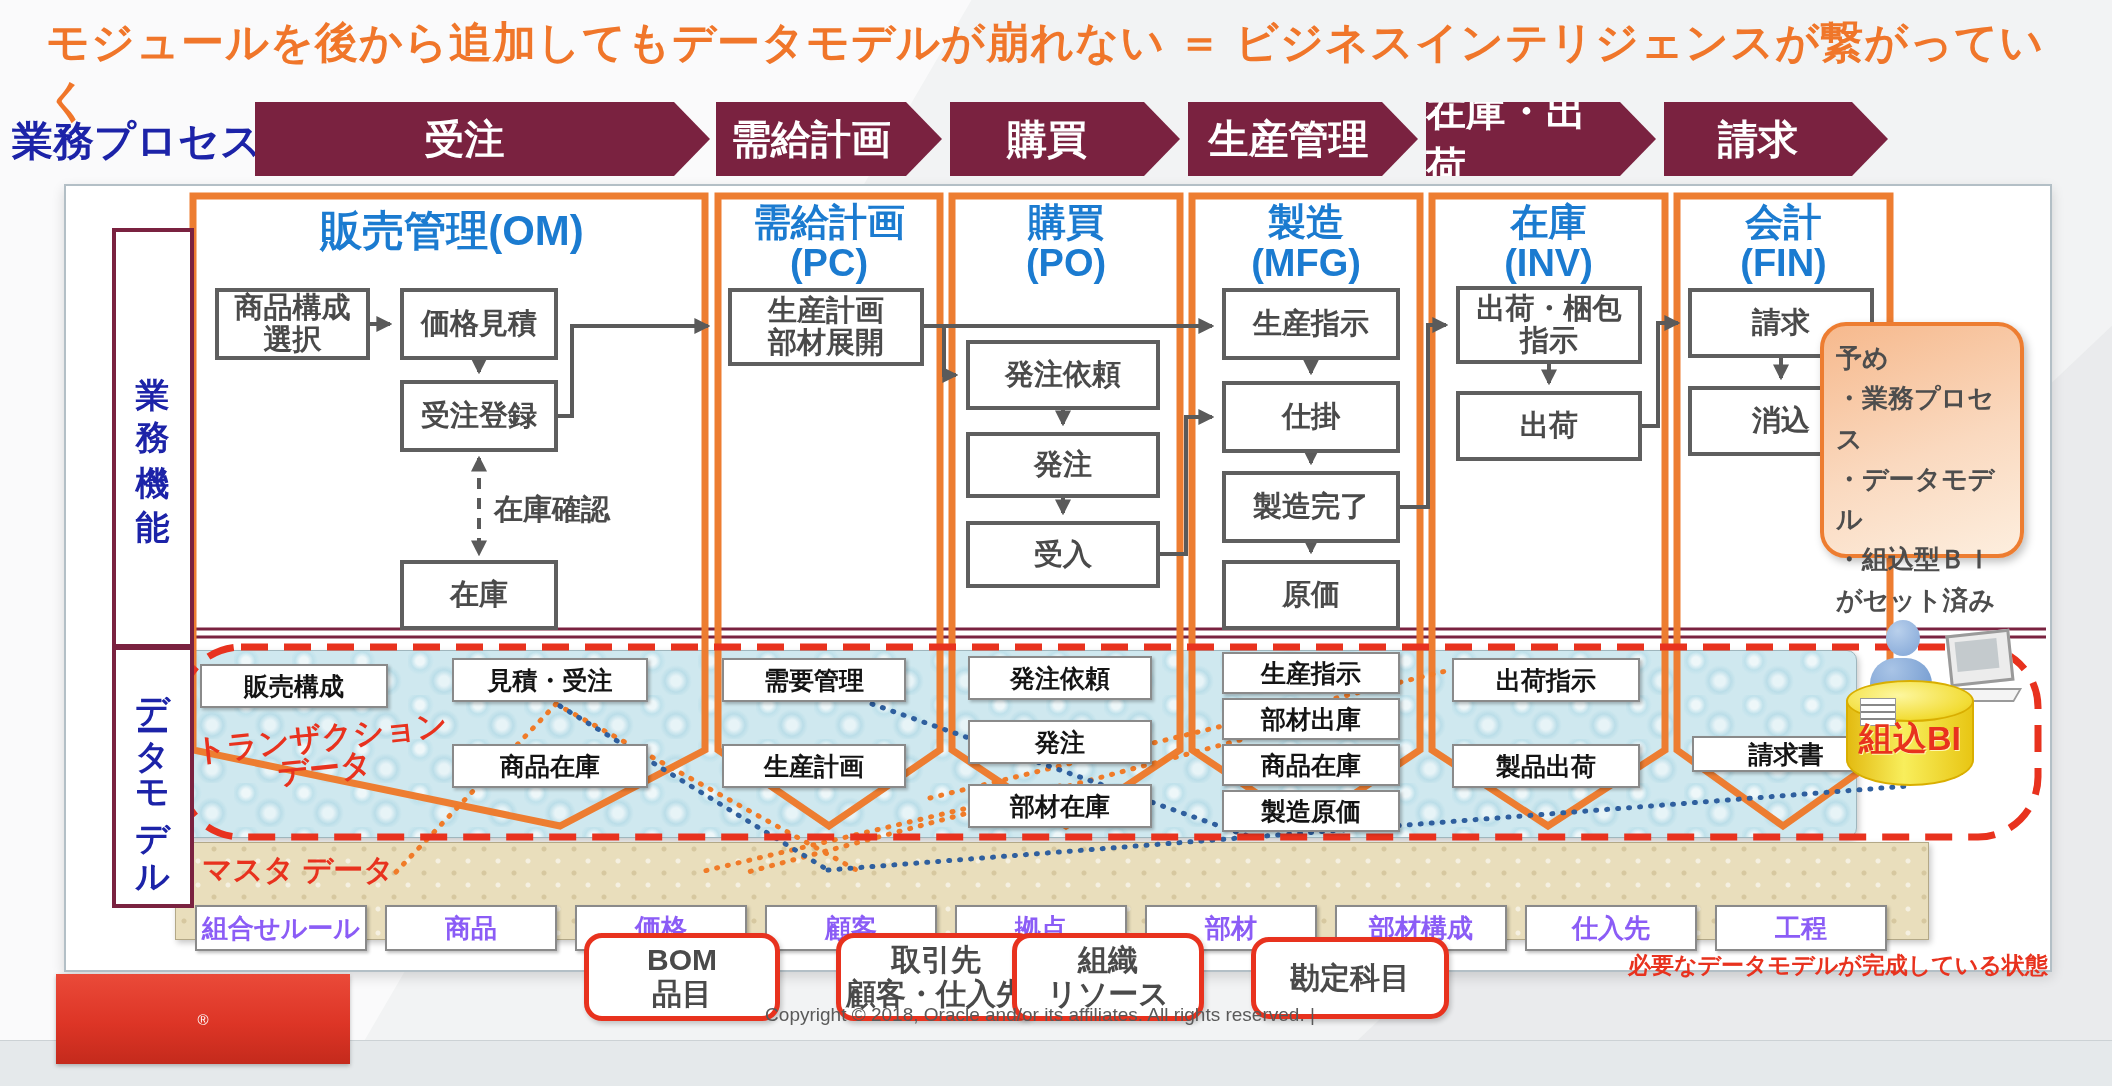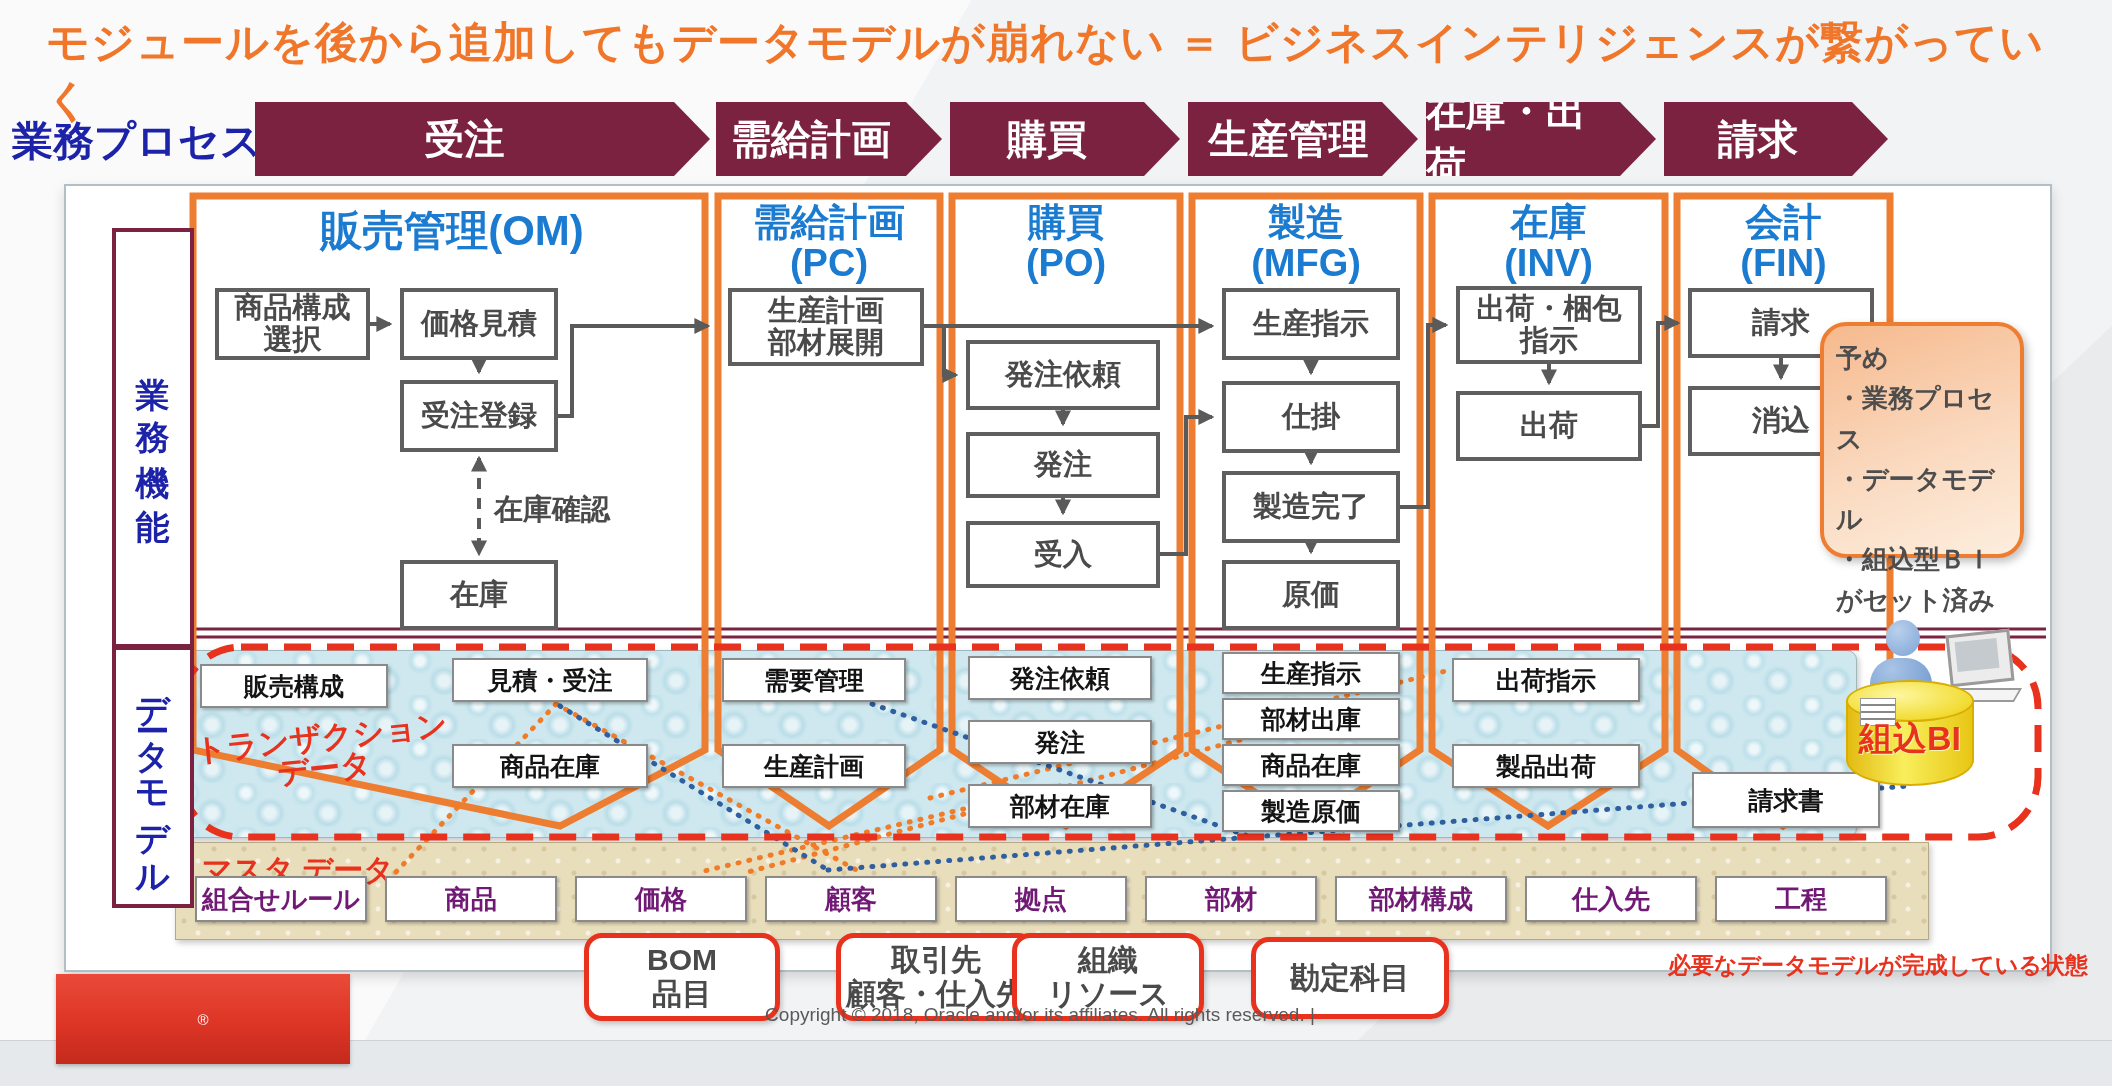--- a/index.html
+++ b/index.html
@@ -53,22 +53,22 @@
   
   .col-head{top:202px;text-align:center;color:#1B7BD0;font-weight:bold;font-size:38px;line-height:1.08;}
   .col-head.om{font-size:42px;top:208px;}
   
   .fb{background:#fff;border:4px solid #5f5f5f;box-sizing:border-box;color:#4a4a4a;font-weight:bold;
     font-size:29px;display:flex;align-items:center;justify-content:center;text-align:center;line-height:1.1;}
   .flow-note{color:#4a4a4a;font-weight:bold;font-size:29px;}
   
   .tb{background:#fff;border:2px solid #8a8a8a;box-sizing:border-box;color:#141414;font-weight:bold;
     font-size:25px;display:flex;align-items:center;justify-content:center;box-shadow:2px 2px 3px rgba(0,0,0,.25);}
-  .mb{background:#fff;border:2px solid #8a8a8a;box-sizing:border-box;color:#701a75;font-weight:bold;
-    font-size:26px;display:flex;align-items:center;justify-content:center;box-shadow:2px 2px 3px rgba(0,0,0,.25);}
+  .mb{background:#fff;border:2px solid #8a8a8a;box-sizing:border-box;color:#8b5cf6;font-weight:bold;
+    font-size:26px;display:flex;align-items:center;justify-content:center;box-shadow:2px 2px 3px rgba(0,0,0,.25);margin-top:29px;}
   .tx-label{left:196px;top:722px;color:#E8321E;font-weight:bold;font-size:31px;line-height:1.0;
     transform:rotate(-6deg);text-align:center;}
   .ms-label{left:202px;top:850px;color:#E8321E;font-weight:bold;font-size:30px;}
   
   .callout{left:1820px;top:322px;width:204px;height:236px;border:4px solid #ED7D31;border-radius:26px;
     background:linear-gradient(160deg,#f6b98d 0%,#fad9bf 55%,#fdeede 100%);
     box-sizing:border-box;padding:12px 12px;color:#4d4d4d;font-weight:bold;font-size:26px;line-height:1.55;
     box-shadow:3px 4px 8px rgba(0,0,0,.25);z-index:6;}
   
   .fdn{background:#fff;border:5px solid #E8321E;border-radius:18px;box-sizing:border-box;
@@ -87,21 +87,21 @@
   .person-head{left:1886px;top:620px;width:34px;height:36px;border-radius:50%;
     background:radial-gradient(circle at 35% 30%,#b9d0ec,#7fa4d6);z-index:6;}
   .person-body{left:1870px;top:658px;width:62px;height:46px;border-radius:26px 26px 8px 8px;
     background:radial-gradient(circle at 35% 25%,#a9c4e6,#6d96cd);z-index:6;}
   .monitor{left:1948px;top:632px;width:64px;height:52px;background:#ececec;border:3px solid #9a9a9a;
     box-sizing:border-box;transform:rotate(-6deg);z-index:6;}
   .monitor-screen{left:1956px;top:640px;width:42px;height:30px;background:#c4cacd;transform:rotate(-6deg);z-index:7;}
   .keyboard{left:1944px;top:688px;width:74px;height:14px;background:#f4f4f4;border:2px solid #9a9a9a;
     box-sizing:border-box;transform:skewX(-30deg);z-index:6;}
   
-  .note-red{left:1668px;top:950px;color:#E8321E;font-weight:bold;font-size:23px;z-index:6;}
+  .note-red{left:1628px;top:950px;color:#E8321E;font-weight:bold;font-size:23px;z-index:6;}
   .copyright{left:760px;top:1004px;width:560px;text-align:center;color:#595959;font-size:19px;z-index:6;}
   .oracle-box{left:56px;top:974px;width:294px;height:90px;
     background:linear-gradient(#ea4a39 0%,#dd3526 55%,#c42a1c 100%);
     display:flex;align-items:center;justify-content:center;z-index:6;box-shadow:0 2px 4px rgba(0,0,0,.25);}
   .oracle-word{color:#fff;font-weight:bold;font-size:46px;letter-spacing:9px;}
   .oracle-reg{color:#fff;font-size:15px;vertical-align:super;}
 </style>
 </head>
 <body>
 
@@ -236,21 +236,21 @@
 <div class="abs tb" style="left:722px;top:744px;width:184px;height:44px;">生産計画</div>
 <div class="abs tb" style="left:968px;top:656px;width:184px;height:44px;">発注依頼</div>
 <div class="abs tb" style="left:968px;top:720px;width:184px;height:44px;">発注</div>
 <div class="abs tb" style="left:968px;top:784px;width:184px;height:44px;">部材在庫</div>
 <div class="abs tb" style="left:1222px;top:652px;width:178px;height:42px;">生産指示</div>
 <div class="abs tb" style="left:1222px;top:698px;width:178px;height:42px;">部材出庫</div>
 <div class="abs tb" style="left:1222px;top:744px;width:178px;height:42px;">商品在庫</div>
 <div class="abs tb" style="left:1222px;top:790px;width:178px;height:42px;">製造原価</div>
 <div class="abs tb" style="left:1452px;top:658px;width:188px;height:44px;">出荷指示</div>
 <div class="abs tb" style="left:1452px;top:744px;width:188px;height:44px;">製品出荷</div>
-<div class="abs tb" style="left:1692px;top:772px;width:188px;height:56px;">請求書</div>
+<div class="abs tb" style="left:1692px;top:736px;width:188px;height:36px;">請求書</div>
 
 <div class="abs ms-label">マスタ データ</div>
 <div class="abs mb" style="left:195px;top:876px;width:172px;height:46px;">組合せルール</div>
 <div class="abs mb" style="left:385px;top:876px;width:172px;height:46px;">商品</div>
 <div class="abs mb" style="left:575px;top:876px;width:172px;height:46px;">価格</div>
 <div class="abs mb" style="left:765px;top:876px;width:172px;height:46px;">顧客</div>
 <div class="abs mb" style="left:955px;top:876px;width:172px;height:46px;">拠点</div>
 <div class="abs mb" style="left:1145px;top:876px;width:172px;height:46px;">部材</div>
 <div class="abs mb" style="left:1335px;top:876px;width:172px;height:46px;">部材構成</div>
 <div class="abs mb" style="left:1525px;top:876px;width:172px;height:46px;">仕入先</div>

